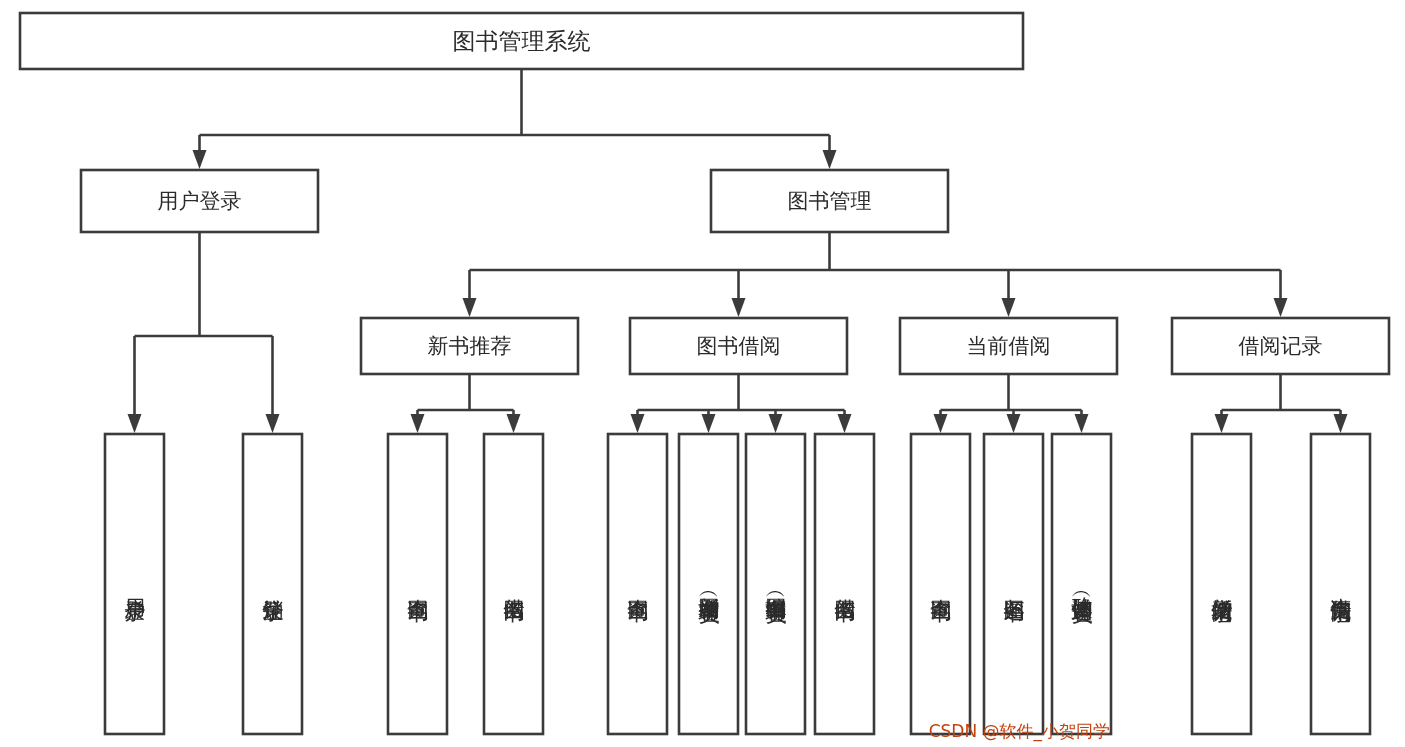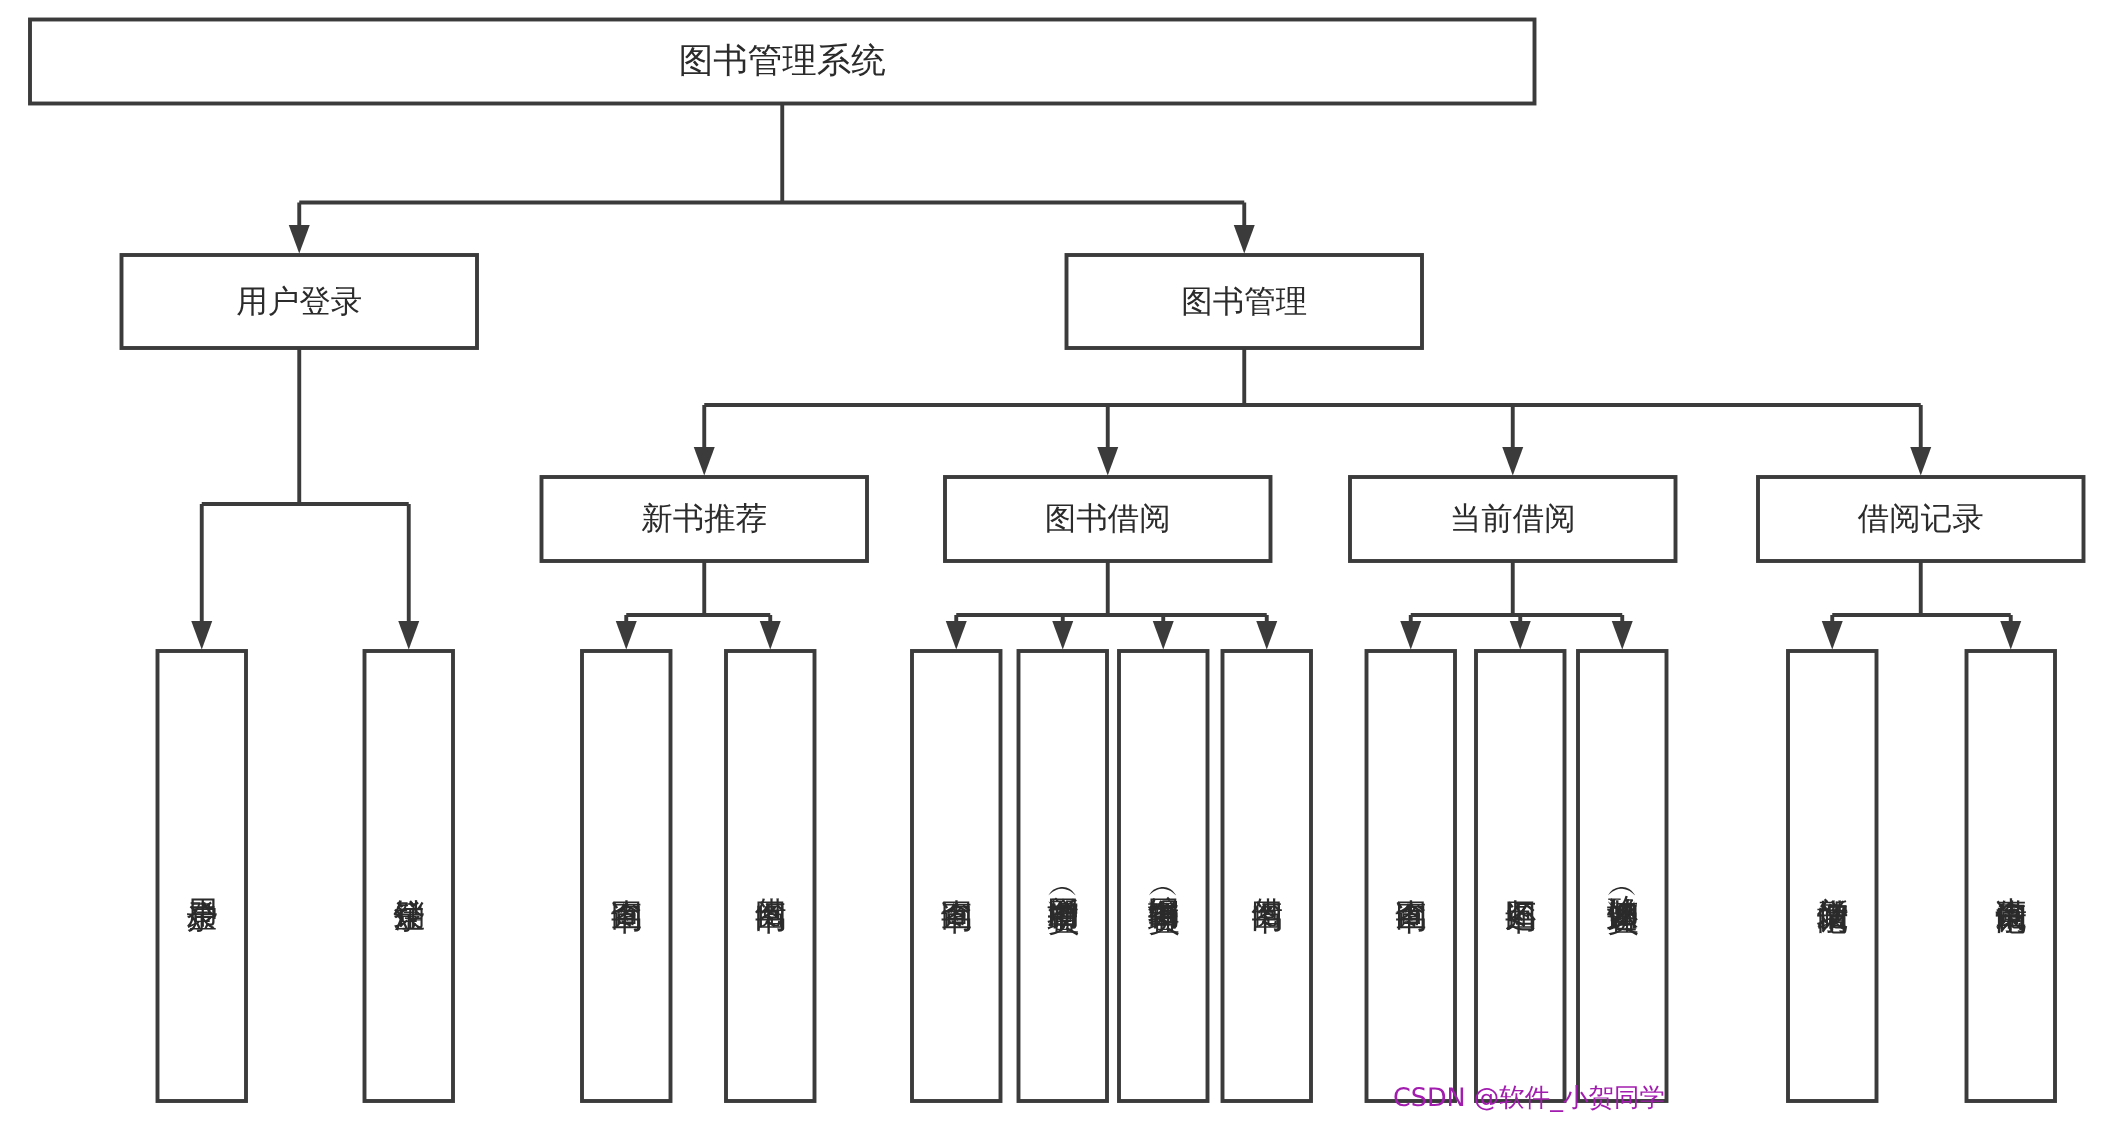--- a/index.html
+++ b/index.html
@@ -28,21 +28,21 @@
     writing-mode:vertical-rl;
     text-orientation:upright;
     font-family:"DejaVu Sans","Liberation Sans",sans-serif;
     font-size:21px;line-height:1.18;color:#2b2b2b;
     letter-spacing:1px;white-space:nowrap;
     text-align:center;
   }
   .watermark{
     position:absolute;right:8px;bottom:4px;
     font-family:"DejaVu Sans","Liberation Sans",sans-serif;
-    font-size:17px;color:#a21caf;white-space:nowrap;
+    font-size:17px;color:#c2410c;white-space:nowrap;
     pointer-events:none;
   }
 </style>
 </head>
 <body>
 
 <div id="stage">
 
   <svg id="diagram" viewBox="0 0 1405 747">
     <g id="links-layer">

